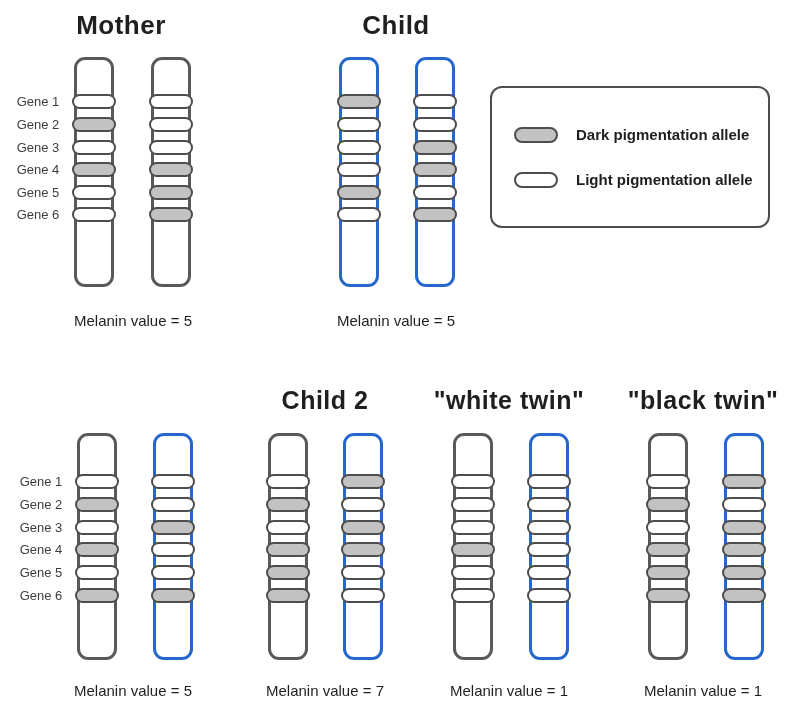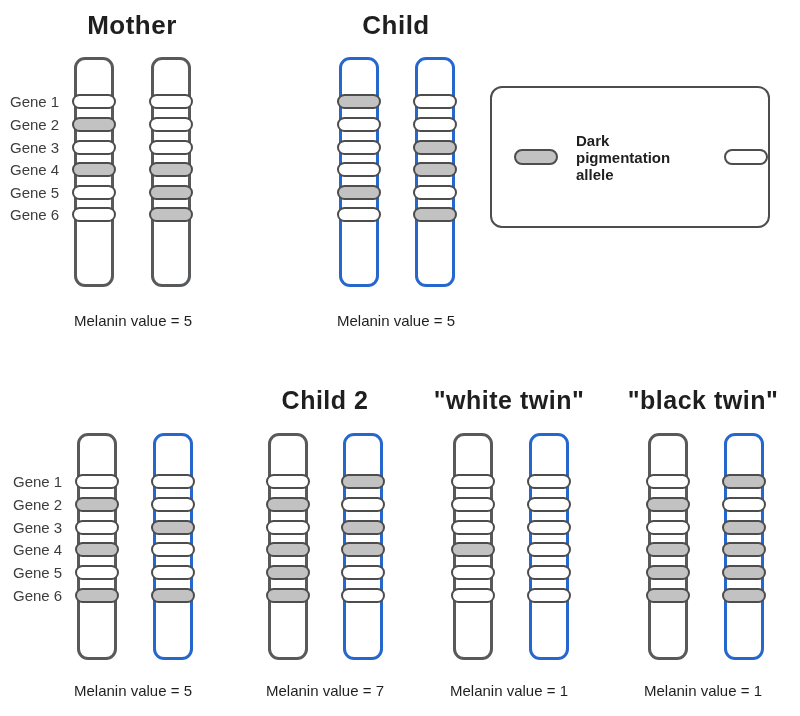--- a/index.html
+++ b/index.html
@@ -34,43 +34,43 @@
     width: 44px;
     height: 15px;
     border: 2.5px solid var(--allele-stroke, #4d4d4d);
     border-radius: 8px;
     background: var(--light-allele-fill, #ffffff);
   }
   .allele.dark { background: var(--dark-allele-fill, #c2c2c2); }
   .gene-label {
     position: absolute;
     width: 56px;
-    text-align: left;
-    font-size: 15px;
+    text-align: center;
+    font-size: 13px;
     line-height: 15px;
     color: var(--gene-label-color, #3d3d3d);
     white-space: nowrap;
   }
   .melanin {
     position: absolute;
     transform: translateX(-50%);
     font-size: 15px;
     font-weight: normal;
     color: var(--title-color, #1f1f1f);
     white-space: nowrap;
   }
   .legend {
     position: absolute;
     left: 490px; top: 86px;
     width: 280px; height: 142px;
     border: 2px solid #4d4d4d;
     border-radius: 12px;
     background: #ffffff;
     display: flex;
-    flex-direction: row;
+    flex-direction: column;
     justify-content: center;
     gap: 28px;
     padding-left: 22px;
   }
   .legend-item { display: flex; align-items: center; gap: 18px; }
   .legend-oval {
     width: 44px; height: 16px;
     flex: 0 0 44px;
     border: 2.5px solid var(--allele-stroke, #4d4d4d);
     border-radius: 8px;
@@ -87,23 +87,24 @@
 <body>
 
 <div id="stage">
   <div class="legend">
     <div class="legend-item">
       <span class="legend-oval dark"></span>
       <span class="legend-label">Dark pigmentation allele</span>
     </div>
     <div class="legend-item">
       <span class="legend-oval"></span>
+      <span class="legend-label">Light pigmentation allele</span>
     </div>
   </div>
-<div class="title" style="left: 132px; top: 10px; font-size: 26px;">Mother</div>
+<div class="title" style="left: 121px; top: 10px; font-size: 26px;">Mother</div>
     <div class="chromosome maternal" style="left: 74px; top: 57px; height: 230px;">
       <div class="allele" style="top: 34px;"></div>
       <div class="allele dark" style="top: 57px;"></div>
       <div class="allele" style="top: 80px;"></div>
       <div class="allele dark" style="top: 102px;"></div>
       <div class="allele" style="top: 125px;"></div>
       <div class="allele" style="top: 147px;"></div>
     </div>
     <div class="chromosome maternal" style="left: 151px; top: 57px; height: 230px;">
       <div class="allele" style="top: 34px;"></div>

